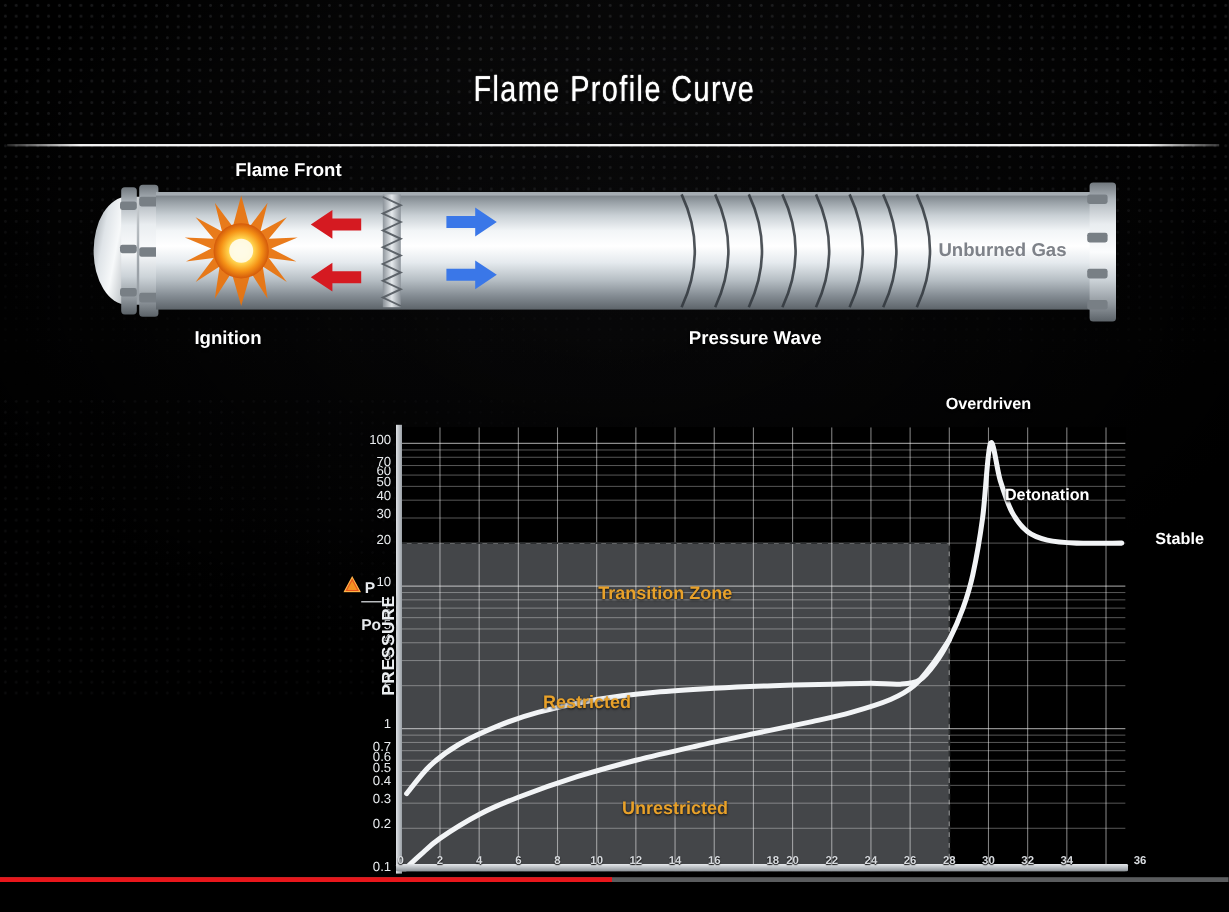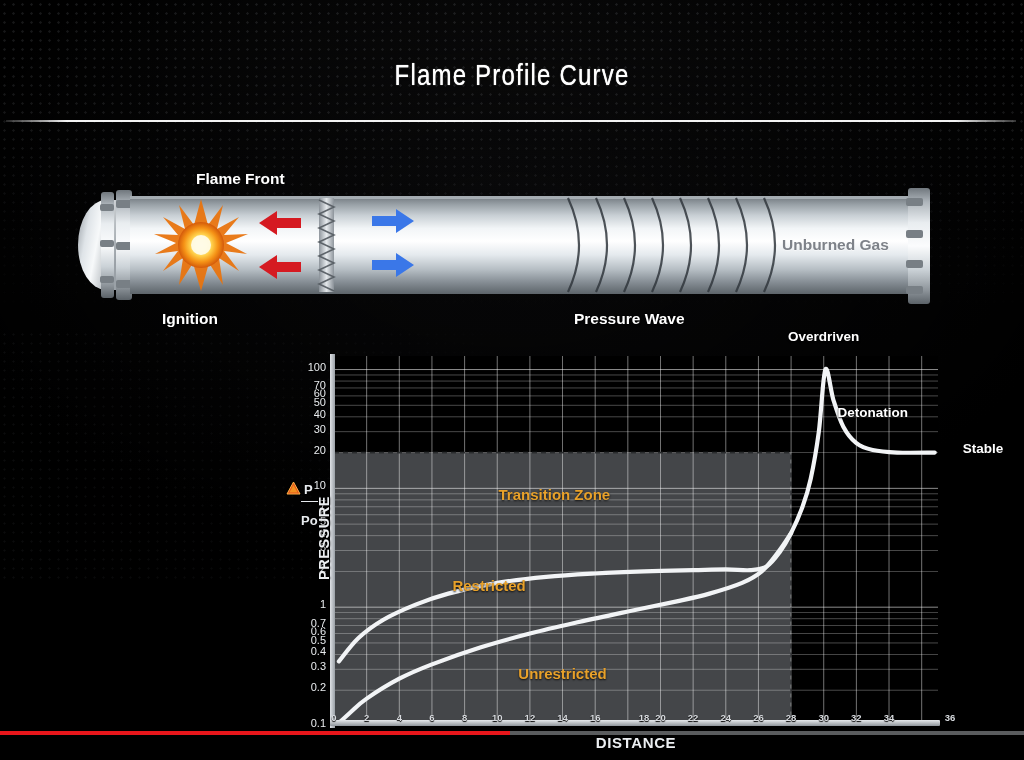--- a/index.html
+++ b/index.html
@@ -43,21 +43,21 @@
     color:#ffffff;
     text-shadow:0 0 1px #fff, 0 1px 3px rgba(0,0,0,.9);
     transform:scaleX(.80);transform-origin:50% 50%;
   }
   #rule{
     position:absolute;left:6px;top:120px;width:1010px;height:2px;
     background:linear-gradient(90deg,rgba(255,255,255,.15) 0%,rgba(255,255,255,.95) 6%,rgba(255,255,255,.95) 94%,rgba(255,255,255,.2) 100%);
   }
 
   
-  #pipe-wrap{position:absolute;left:60px;top:132px;width:900px;height:158px;margin-top:36px;}
+  #pipe-wrap{position:absolute;left:60px;top:132px;width:900px;height:158px;}
 
   .diag-label{
     position:absolute;color:#ffffff;font-weight:bold;font-size:15.5px;
     text-shadow:0 1px 2px rgba(0,0,0,.9);white-space:nowrap;
   }
   #lbl-flame-front{left:136px;top:2px;}
   #lbl-heated{left:298px;top:0px;}
   #lbl-ignition{left:102px;top:142px;}
   #lbl-pressure-wave{left:514px;top:142px;}
   #lbl-unburned{
@@ -343,21 +343,20 @@
         <div class="xlab" style="left: 359.135px;">22</div>
         <div class="xlab" style="left: 391.784px;">24</div>
         <div class="xlab" style="left: 424.432px;">26</div>
         <div class="xlab" style="left: 457.081px;">28</div>
         <div class="xlab" style="left: 489.73px;">30</div>
         <div class="xlab" style="left: 522.378px;">32</div>
         <div class="xlab" style="left: 555.027px;">34</div>
         <div class="xlab" style="left: 616px;">36</div>
       </div>
 
-    <div id="axis-x-title">DISTANCE</div>
     <div id="axis-y-title">PRESSURE</div>
 
     <div id="ratio-box">
       <span id="tri-icon">
         <svg width="15" height="14" viewBox="0 0 15 14">
           <polygon points="7.5,1 14,13 1,13" fill="#e6541c" stroke="#ffb347" stroke-width="1"></polygon>
           <polygon points="7.5,4 11.6,11.6 3.4,11.6" fill="#f5a623" opacity=".75"></polygon>
         </svg>
       </span><span id="ratio-p">P</span>
       <div><span id="ratio-po">Po</span></div>

